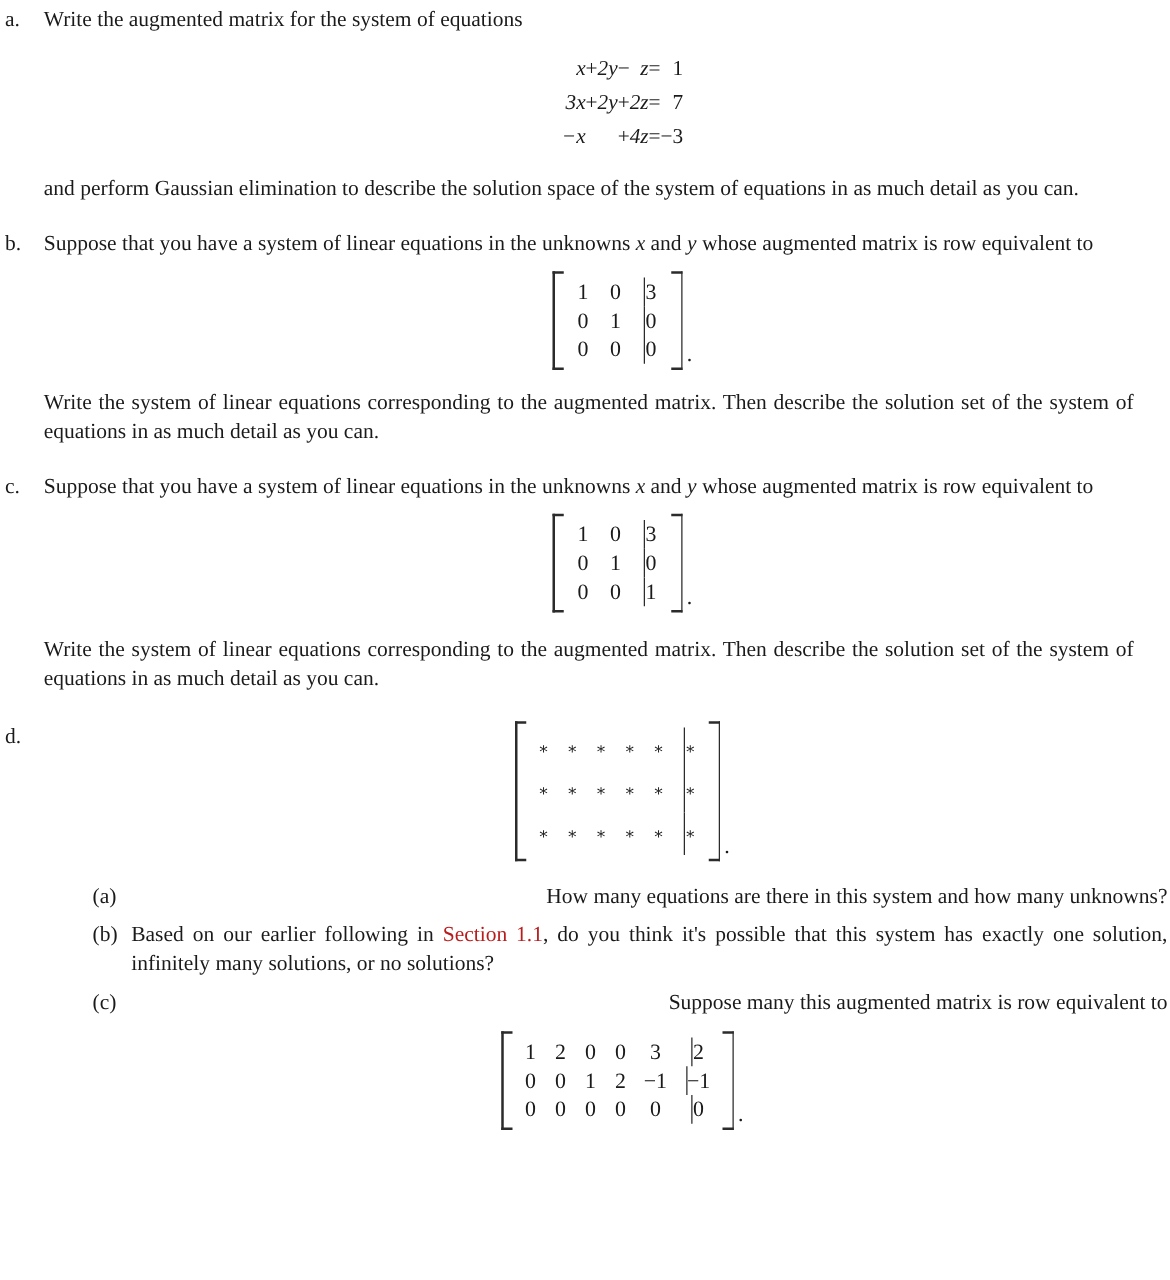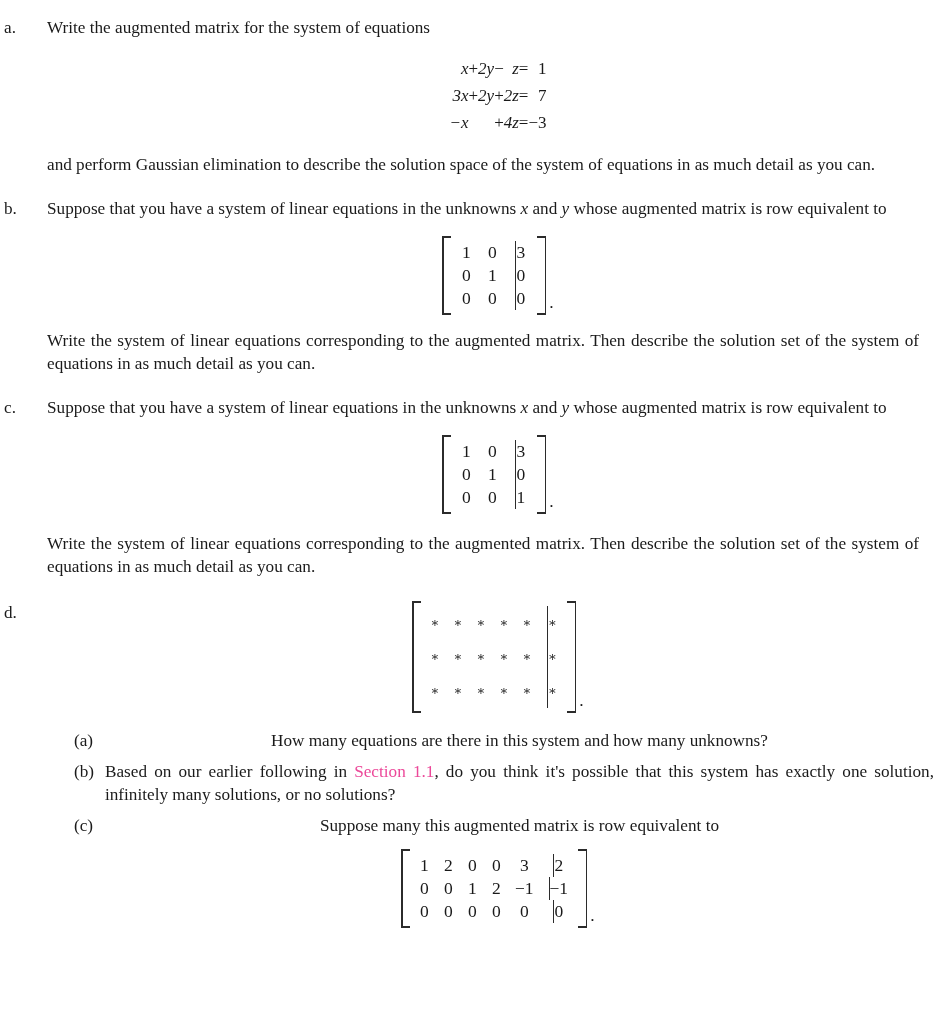--- a/index.html
+++ b/index.html
@@ -33,21 +33,21 @@
     width: 22px;
     text-align: left;
     font-size: 17.2px;
     line-height: 23px;
   }
   .ptext {
     font-size: 17.2px;
     line-height: 23px;
     text-align: left;
     width: 872px;
-    margin: 16px;
+    margin: 4px;
     hyphens: none;
   }
   .ptext.just { text-align: justify; text-align-last: left; }
 
   
   .mathblock {
     display: flex;
     justify-content: center;
     width: 872px;
     margin-left: 31px;
@@ -140,32 +140,32 @@
     top: 0;
     font-size: 17.2px;
     line-height: 23px;
   }
   .subitem .sptext {
     font-size: 17.2px;
     line-height: 23px;
     width: 860px;
     padding-left: 31px;
     margin: 0;
-    text-align: center;
+    text-align: right;
   }
   .subitem .sptext.just { text-align: justify; text-align-last: left; }
 
   .indent-block {
     padding-left: 74px;
     width: 862px;
   }
   .indent-block .ptext { width: 829px; }
 
   em.v { font-style: italic; }
-  a.xref { color: #ec4899; text-decoration: none; }
+  a.xref { color: #b91c1c; text-decoration: none; }
 </style>
 </head>
 <body>
 
 <div class="page">
 
   <div class="item" style="margin-top:2px;">
     <span class="marker">a.</span>
     <p class="ptext">Write the augmented matrix for the system of equations</p>
 

